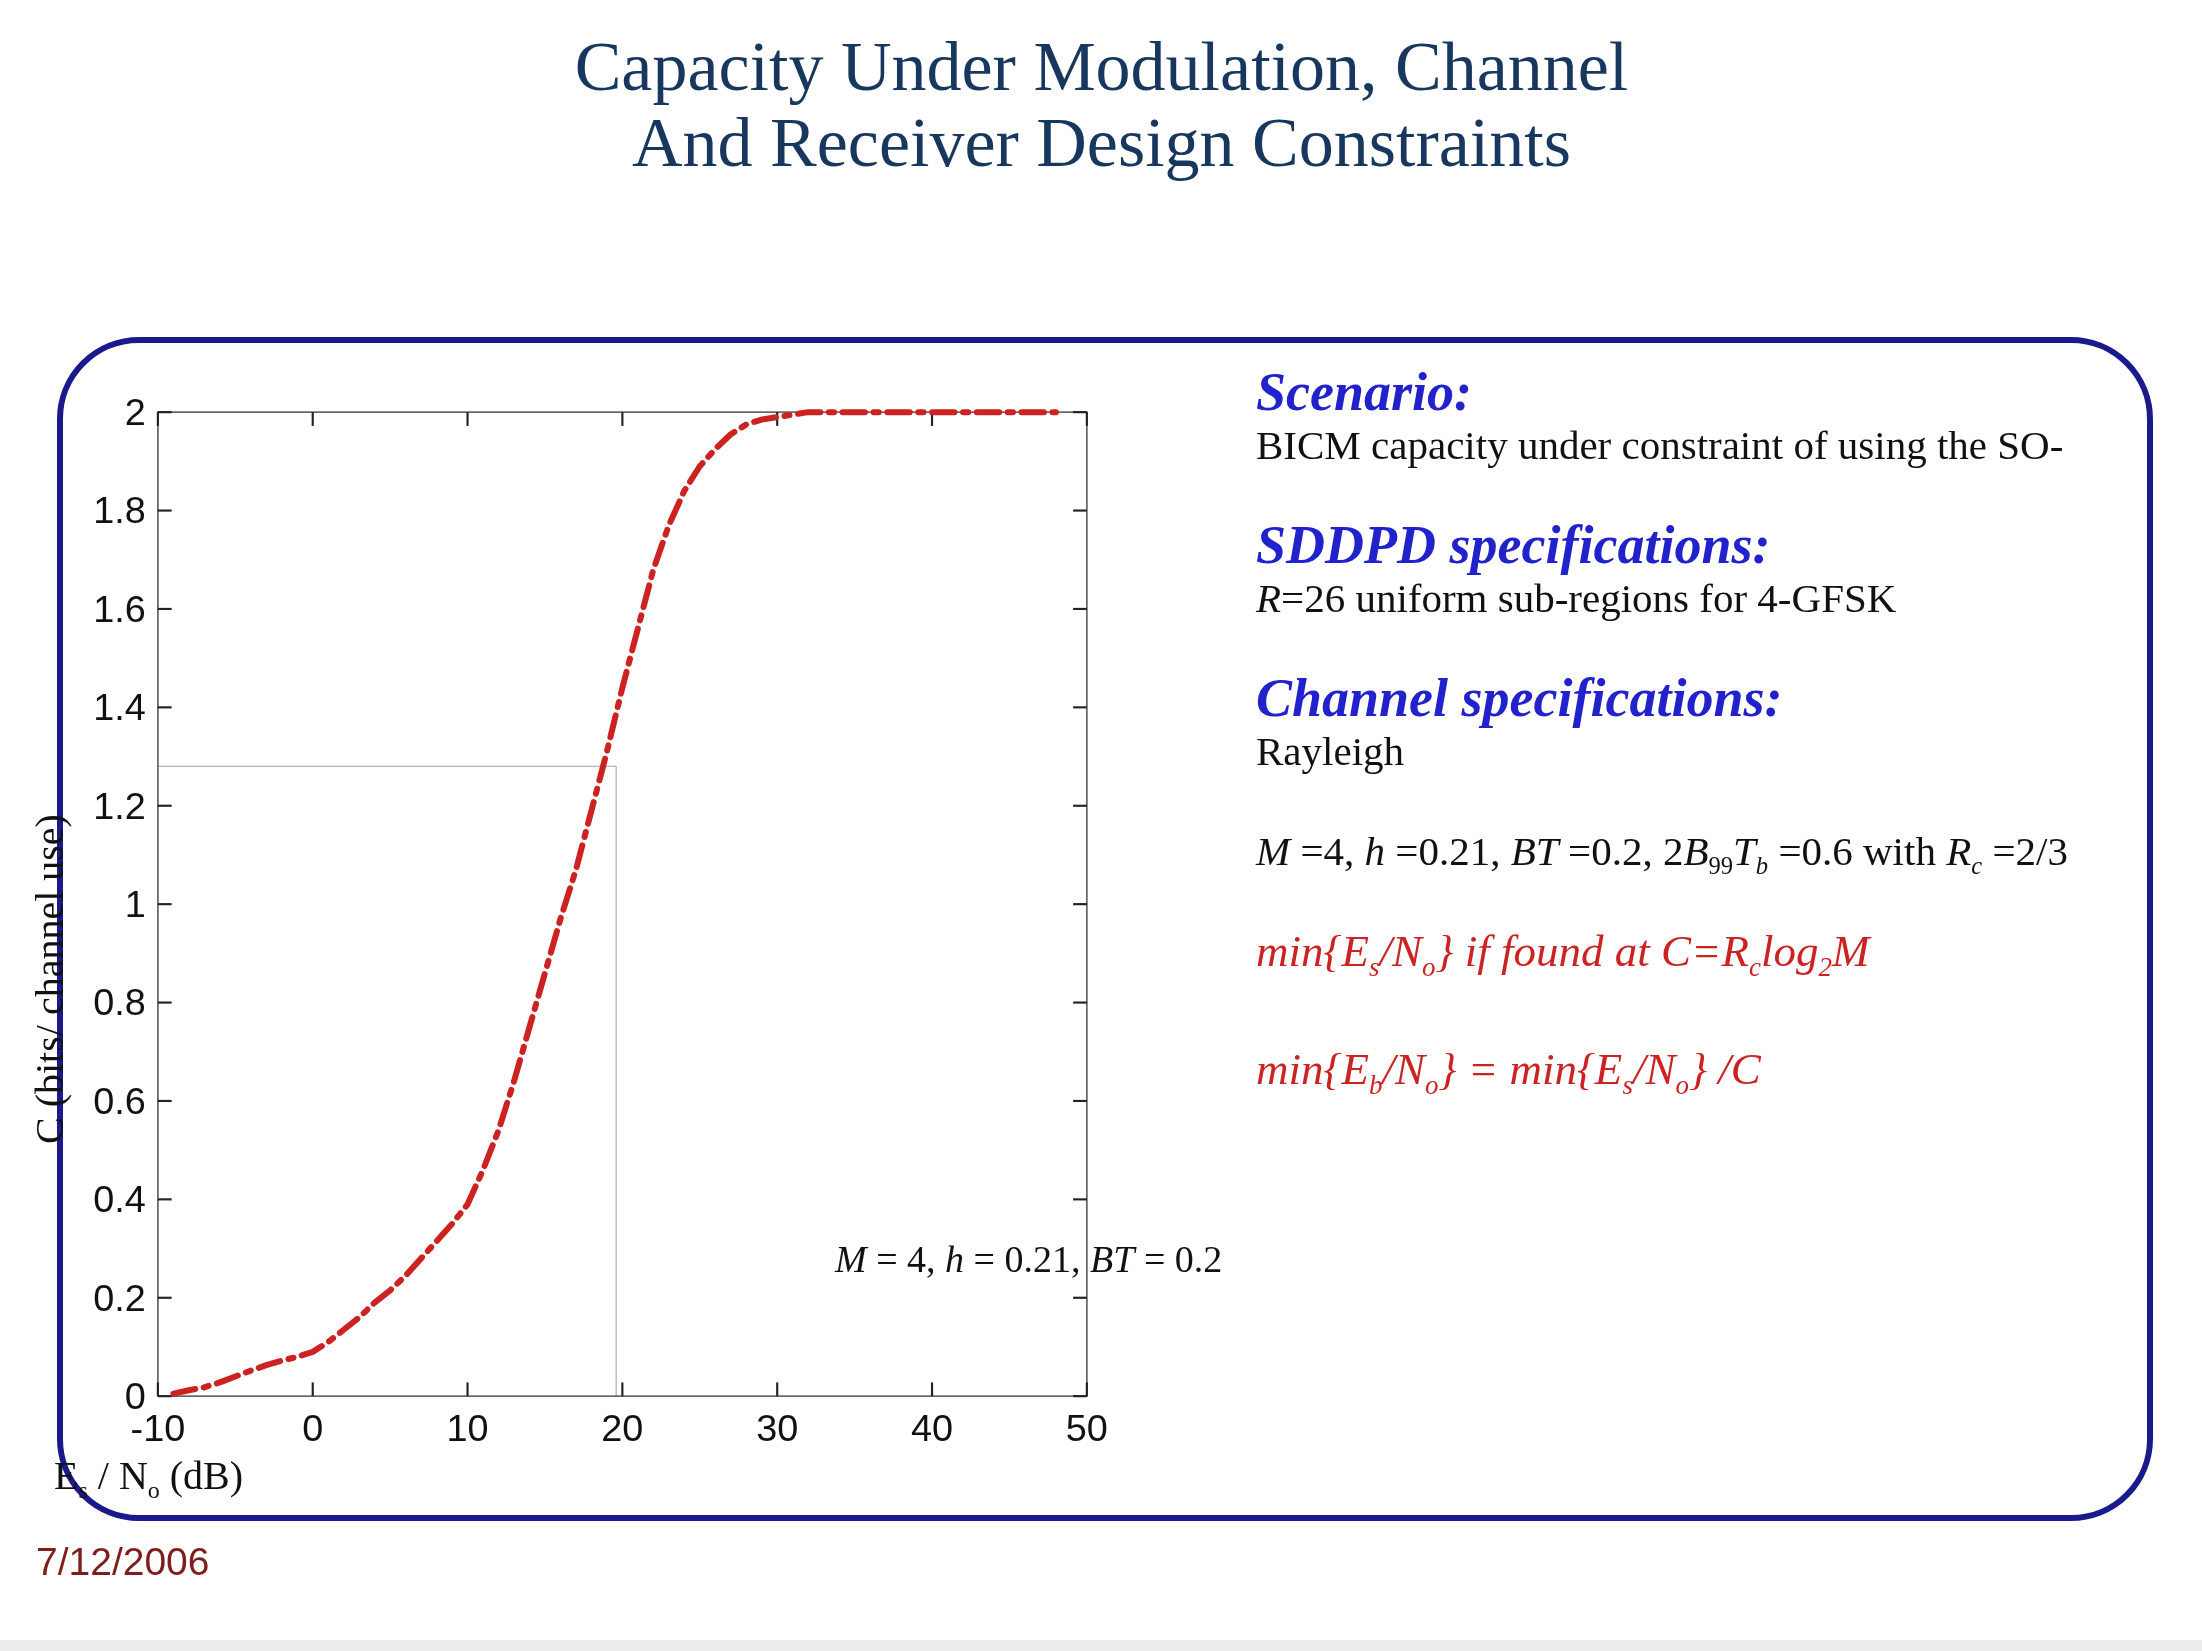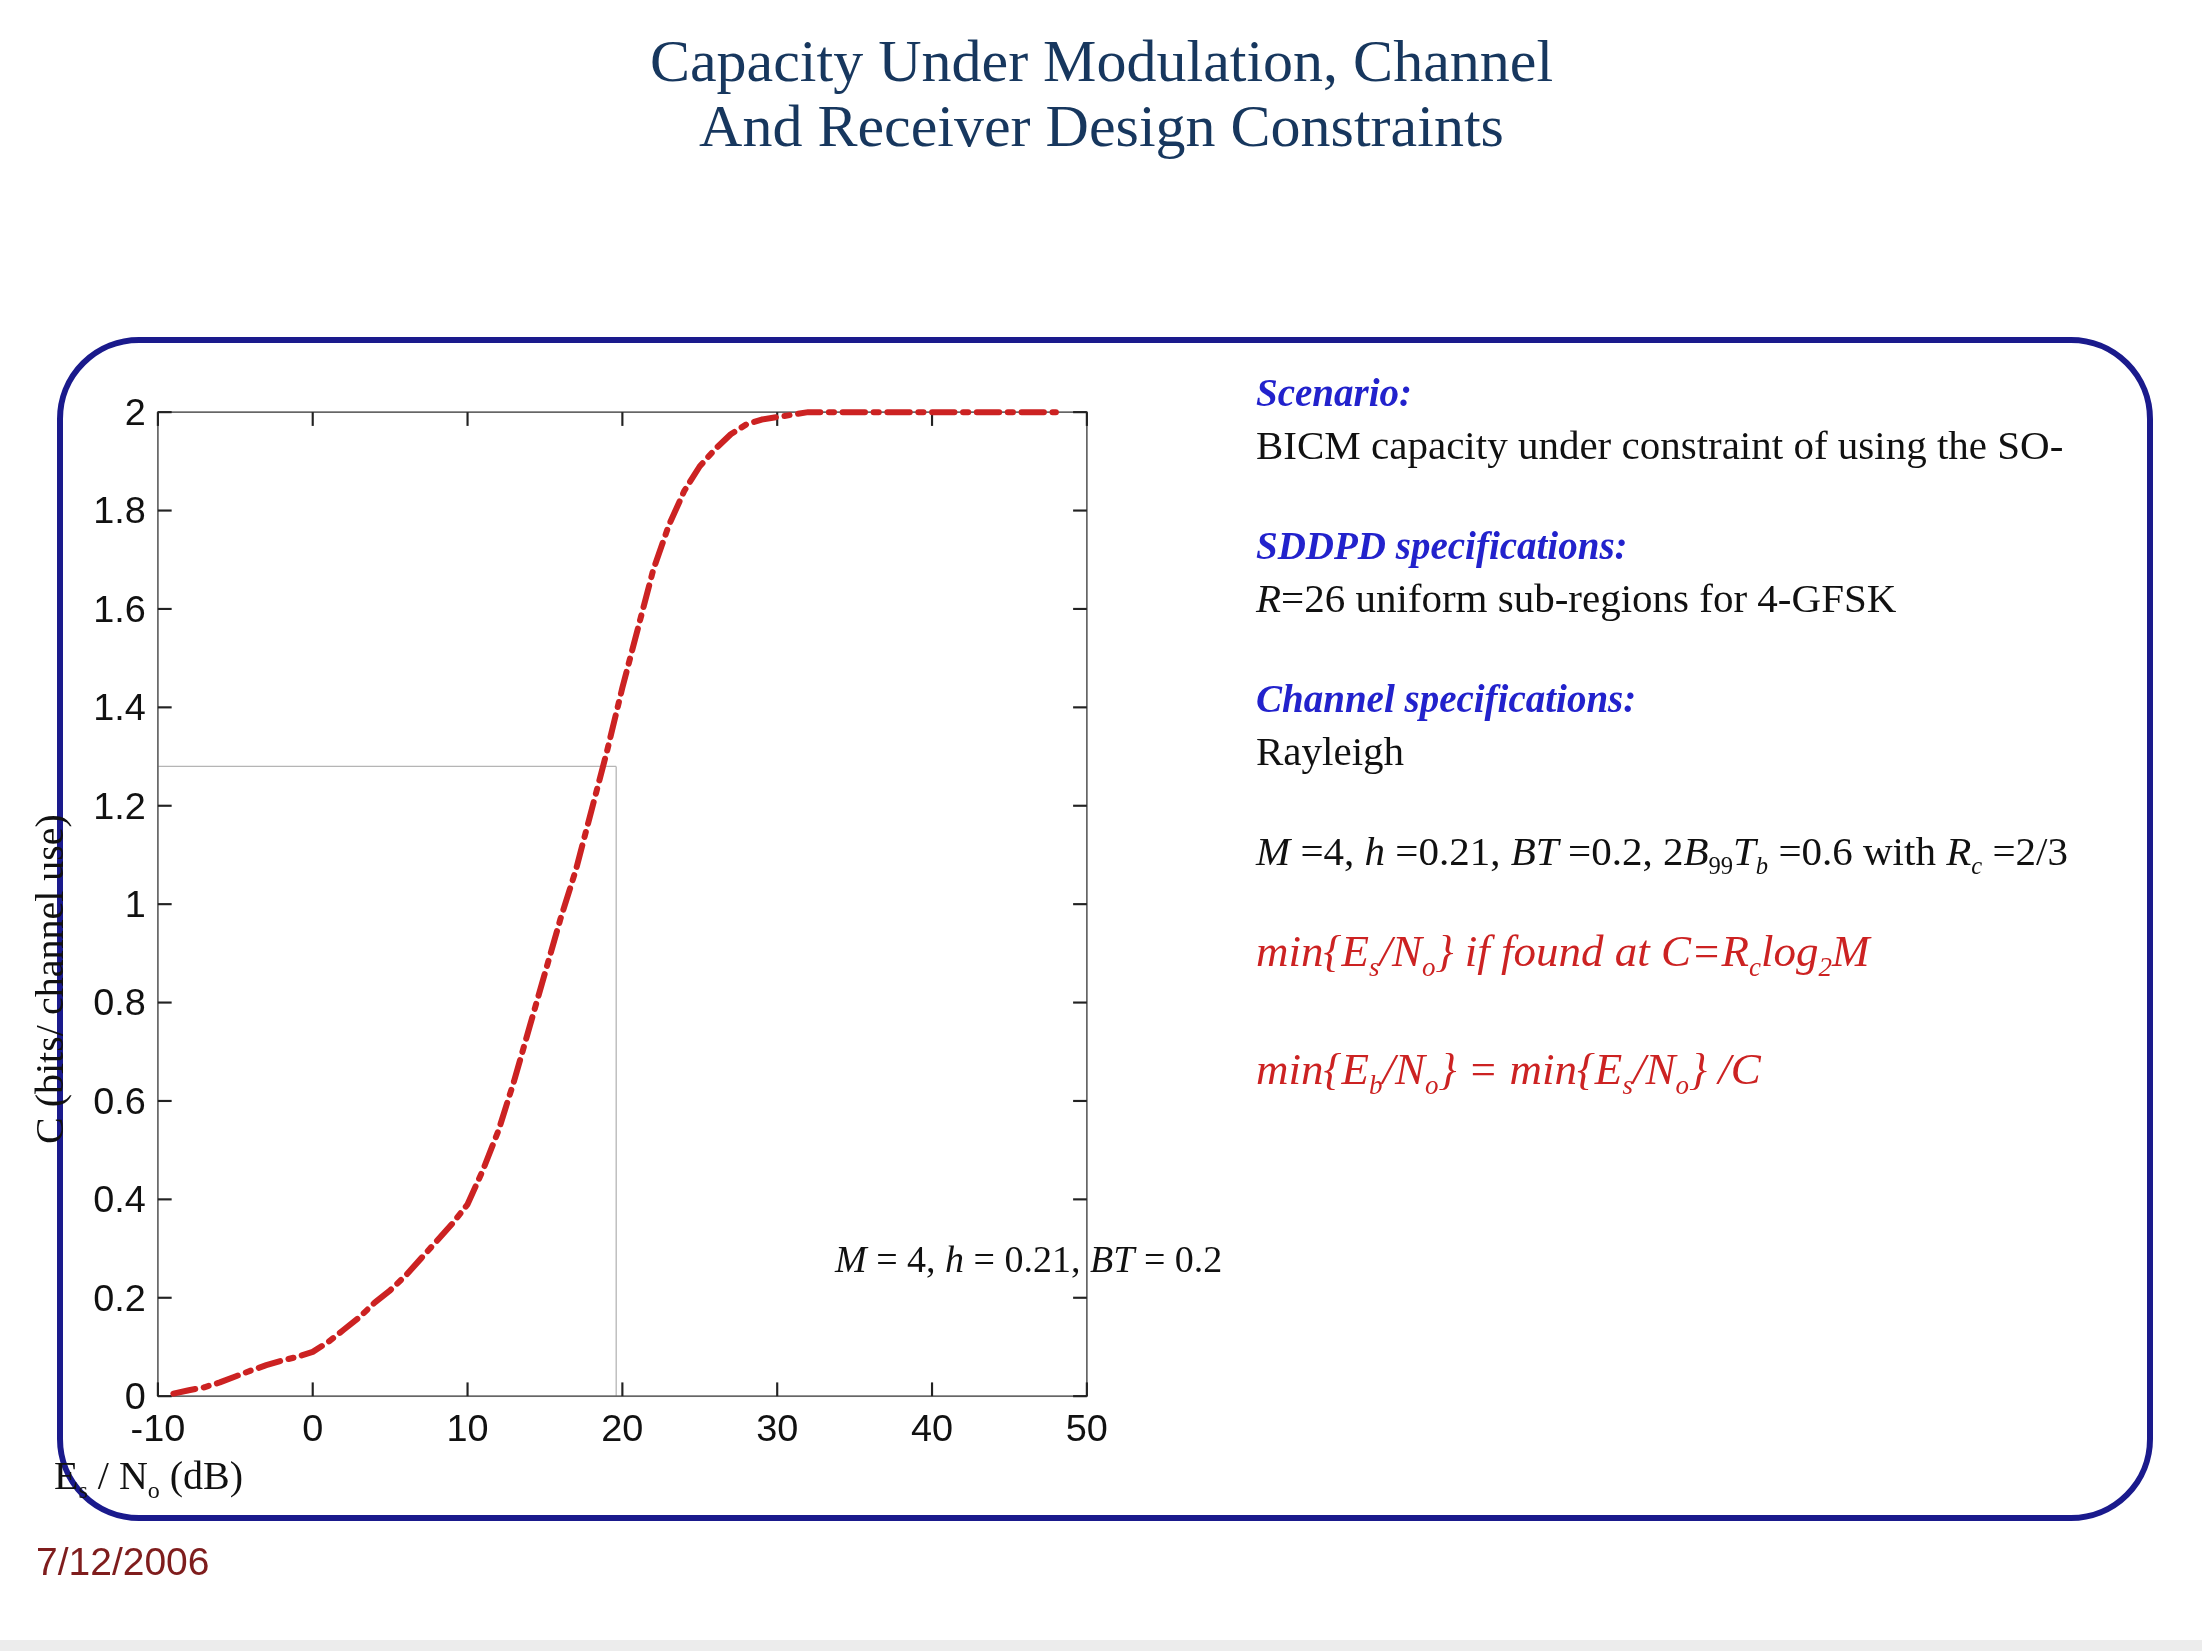--- a/index.html
+++ b/index.html
@@ -1,34 +1,34 @@
 <!DOCTYPE html>
 <html style="font-size:13.8px"><head>
 <meta charset="utf-8">
 <style>
   html,body{margin:0;padding:0;background:#ffffff;}
   .slide{position:relative;width:2203px;height:1652px;background:#ffffff;overflow:hidden;
          font-family:"Liberation Serif",serif;}
   .title{position:absolute;left:0;top:29px;width:2203px;text-align:center;
-         font-family:"Liberation Serif",serif;font-size:60px;line-height:1.09;
+         font-family:"Liberation Serif",serif;font-size:70px;line-height:1.09;
          color:#17375e;font-weight:400;}
   .content-box{position:absolute;left:57px;top:337px;width:2084px;height:1172px;
          border:6px solid #1a1a8c;border-radius:82px;background:transparent;}
   .chart-wrap{position:absolute;left:69px;top:370px;width:1136px;height:1101px;}
   .chart-wrap svg{position:absolute;left:0;top:0;}
   .chart-annotation{position:absolute;left:766px;top:867px;width:379px;
          font-size:38px;color:#111;font-family:"Liberation Serif",serif;white-space:nowrap;}
   .x-axis-label{position:absolute;left:54px;top:1452px;width:1136px;text-align:left;
          font-size:40px;color:#111;font-family:"Liberation Serif",serif;}
   .y-axis-label{position:absolute;left:26px;top:1144px;width:430px;
          font-size:40px;color:#111;font-family:"Liberation Serif",serif;
          transform:rotate(-90deg);transform-origin:left top;white-space:nowrap;}
   .notes{position:absolute;left:1256px;top:366px;width:878px;}
   .note-block{margin-bottom:47px;}
-  .note-heading{font-size:39px;line-height:53px;font-weight:bold;font-style:italic;color:#2222cc;}
+  .note-heading{font-size:54px;line-height:53px;font-weight:bold;font-style:italic;color:#2222cc;}
   .note-line{font-size:41px;line-height:53px;color:#111;}
   .red-formula{font-size:45px;line-height:53px;font-style:italic;color:#cc2222;margin-bottom:47px;}
   .red-formula.second{margin-top:65px;}
   sub{font-size:60%;line-height:0;}
   .footer-date{position:absolute;left:36px;top:1540px;font-family:"Liberation Sans",sans-serif;
          font-size:39px;color:#7f1d1d;}
   .footer-page{position:absolute;right:29px;top:1644px;font-family:"Liberation Sans",sans-serif;
          font-size:39px;color:#0c4a6e;}
   .bottom-strip{position:absolute;left:0;bottom:0;width:2203px;height:12px;background:#ececec;}
 </style>

